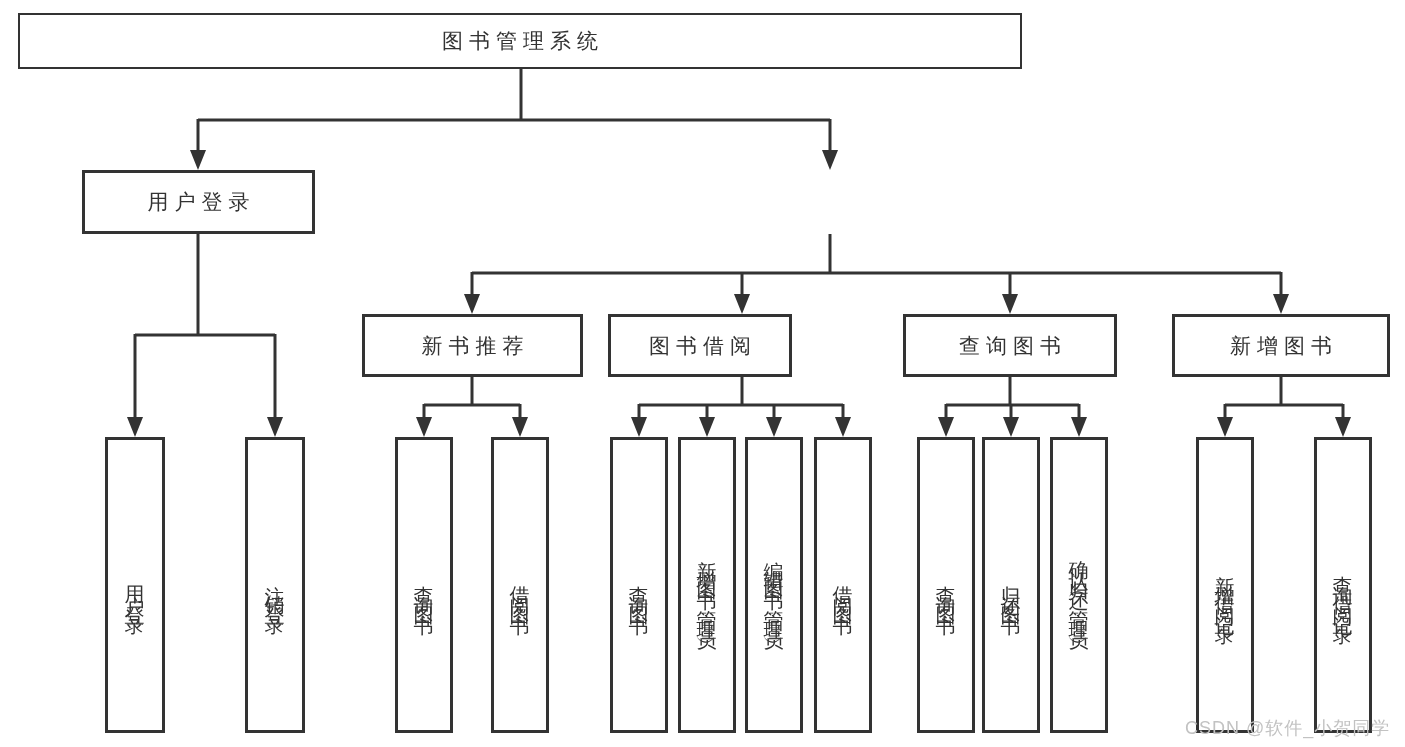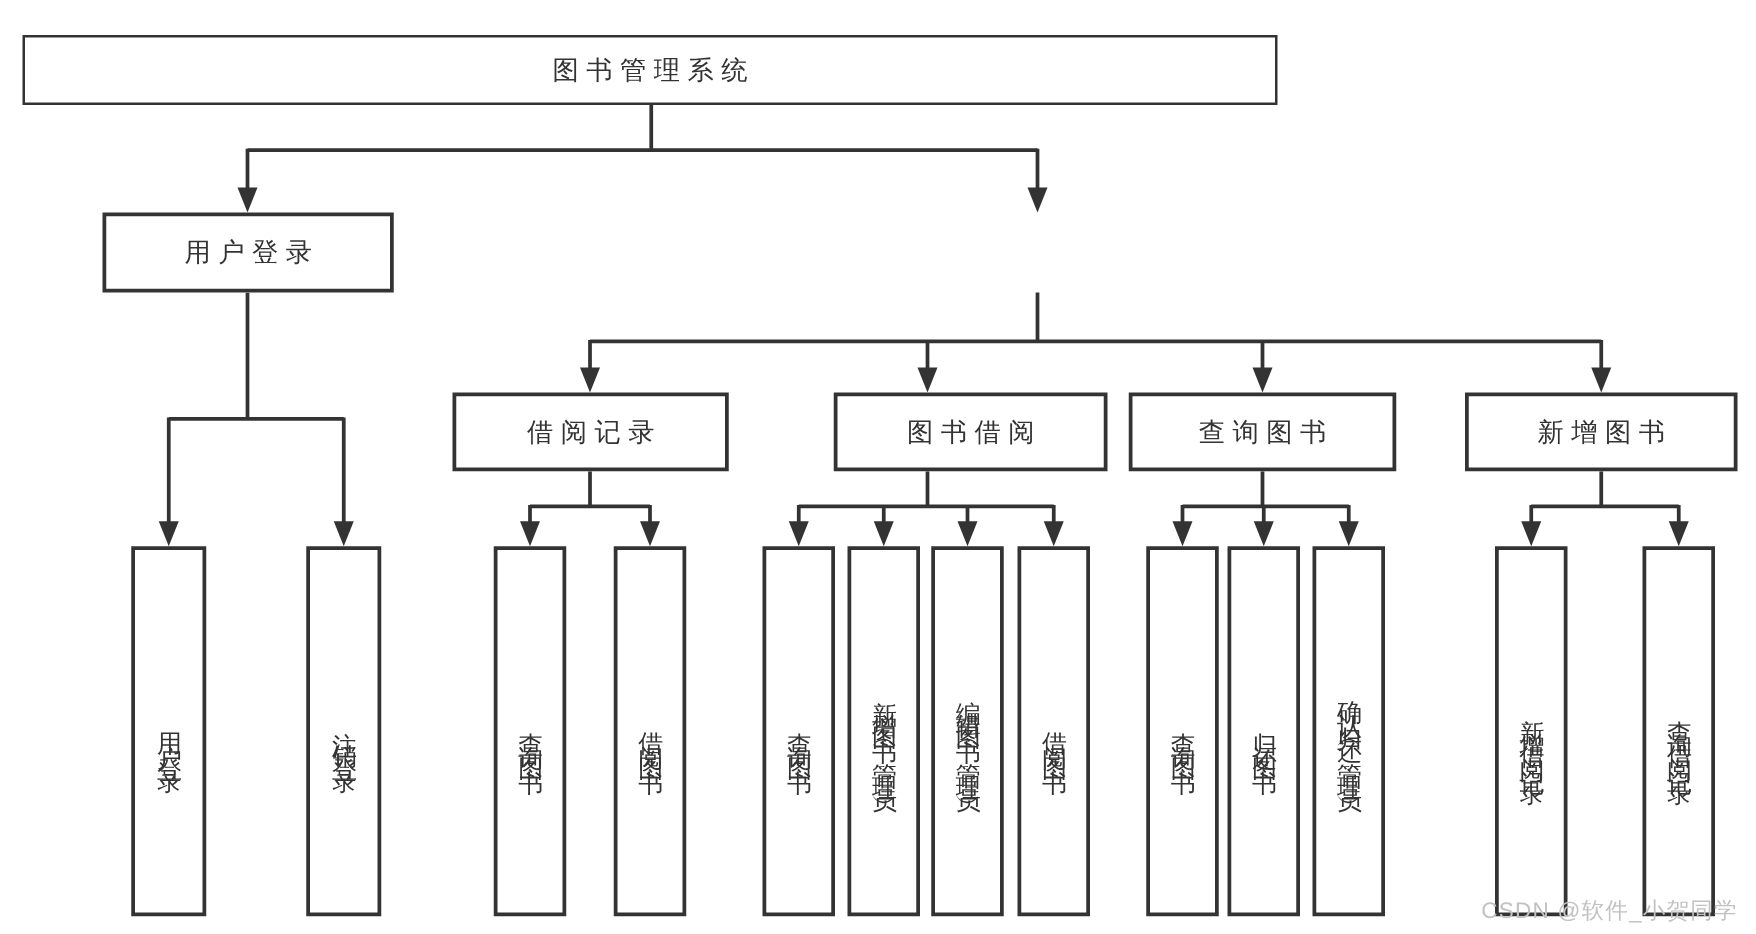--- a/index.html
+++ b/index.html
@@ -42,25 +42,25 @@
     writing-mode: vertical-rl;
     text-orientation: mixed;
     font-size: 20px;
     letter-spacing: 10px;
     padding-left: 0;
     padding-top: 10px;   
     white-space: normal;
     line-height: 1;
   }
   
-  .b-root   { left: 18px;   top: 28px;  width: 1004px; height: 56px; }
+  .b-root   { left: 18px;   top: 13px;  width: 1004px; height: 56px; }
   .b-login  { left: 82px;   top: 170px; width: 233px;  height: 64px; }
   .b-mgmt   { left: 713px;  top: 170px; width: 234px;  height: 64px; }
   .b-rec    { left: 362px;  top: 314px; width: 221px;  height: 63px; }
-  .b-borrow { left: 667px;  top: 314px; width: 219px;  height: 63px; }
+  .b-borrow { left: 608px;  top: 314px; width: 184px;  height: 63px; }
   .b-cur    { left: 903px;  top: 314px; width: 214px;  height: 63px; }
   .b-hist   { left: 1172px; top: 314px; width: 218px;  height: 63px; }
   .leaf     { top: 437px; height: 296px; }
   .l1  { left: 105px;  width: 60px; }
   .l2  { left: 245px;  width: 60px; }
   .l3  { left: 395px;  width: 58px; }
   .l4  { left: 491px;  width: 58px; }
   .l5  { left: 610px;  width: 58px; }
   .l6  { left: 678px;  width: 58px; }
   .l7  { left: 745px;  width: 58px; }
@@ -152,21 +152,21 @@
       <polygon points="1079,437 1071,417 1087,417"></polygon>
       <polygon points="1225,437 1217,417 1233,417"></polygon>
       <polygon points="1343,437 1335,417 1351,417"></polygon>
     </g>
   </svg>
 
   <div class="node root b-root">图书管理系统</div>
 
   <div class="node b-login">用户登录</div>
 
-  <div class="node b-rec">借阅记录</div>
+  <div class="node b-rec">新书推荐</div>
   <div class="node b-borrow">图书借阅</div>
   <div class="node b-cur">查询图书</div>
   <div class="node b-hist">新增图书</div>
 
   <div class="node vert leaf l1">用户登录</div>
   <div class="node vert leaf l2">注销登录</div>
 
   <div class="node vert leaf l3">查询图书</div>
   <div class="node vert leaf l4">借阅图书</div>
 

